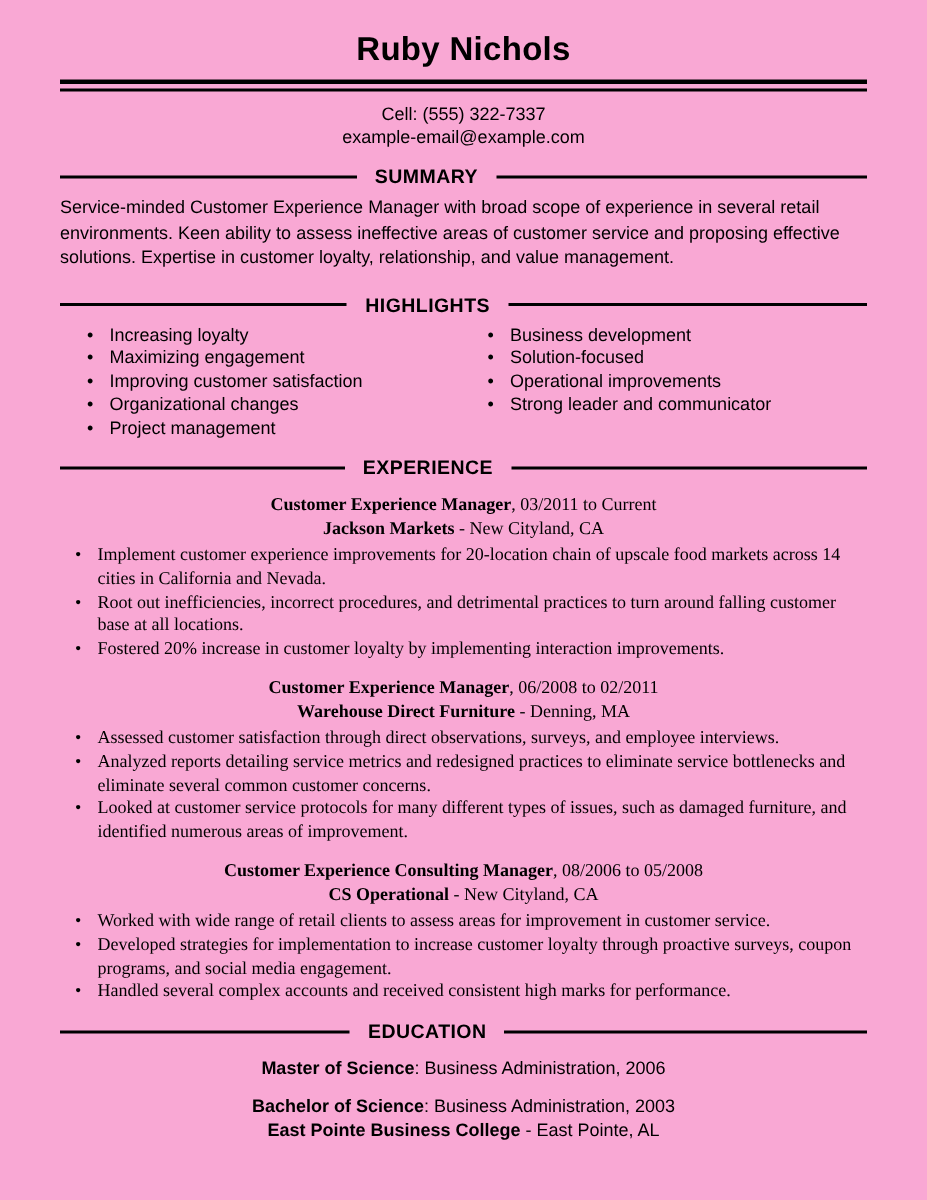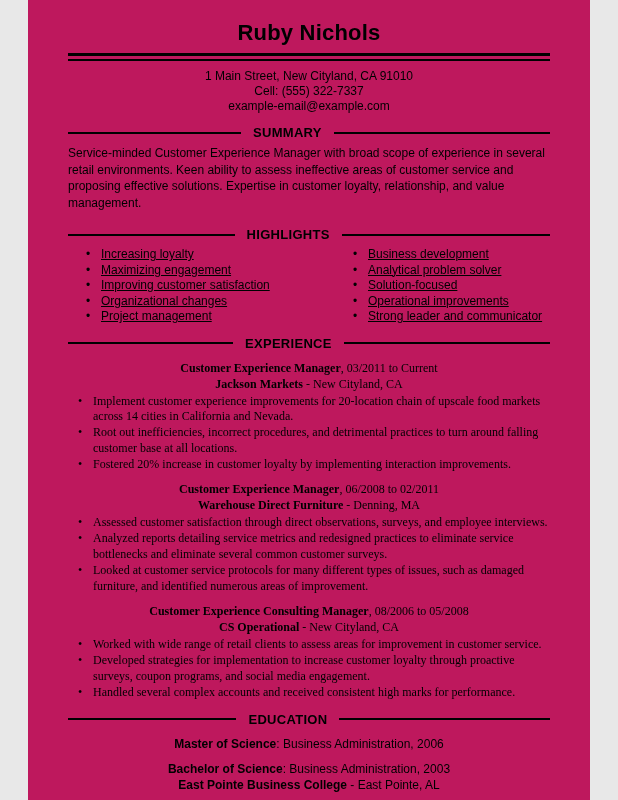--- a/index.html
+++ b/index.html
@@ -1,21 +1,21 @@
 <!DOCTYPE html>
 <html><head>
 <meta charset="utf-8">
 <style>
   html, body { margin: 0; padding: 0; background: #e8e8e8; }
   .page {
     position: relative;
-    width: 562px;
+    width: 618px;
     height: 800px;
     margin: 0 auto;
-    background: #be185d;
+    background: #f9a8d4;
     color: #000000;
     font-family: "Liberation Sans", "DejaVu Sans", sans-serif;
     font-size: 12px;
     box-sizing: border-box;
     padding-top: 20px;
     overflow: hidden;
   }
   .person-name {
     margin: 0 40px 7px;
     text-align: center;
@@ -56,21 +56,20 @@
     line-height: 16.5px;
   }
   .hl-cols {
     display: flex;
     margin: 5px 40px 6px;
   }
   .hl-col {
     list-style: none;
     margin: 0;
     padding: 0 0 0 18px;
-    text-decoration: underline;
   }
   .hl-col.left { flex: 0 0 267px; box-sizing: border-box; }
   .hl-col.right { flex: 1; }
   .hl-col li {
     position: relative;
     padding-left: 15px;
     line-height: 15.5px;
   }
   .hl-col li::before {
     content: "\2022";
@@ -103,21 +102,20 @@
 </style>
 </head>
 <body>
 
 <div class="page">
 
   <h1 class="person-name">Ruby Nichols</h1>
   <div class="double-rule"></div>
 
   <div class="contact">
-    <div>1 Main Street, New Cityland, CA 91010</div>
     <div>Cell: (555) 322-7337</div>
     <div>example-email@example.com</div>
   </div>
 
   <div class="sec-head">
     <span class="rule rule-l"></span>
     <span class="sec-label">SUMMARY</span>
     <span class="rule rule-r"></span>
   </div>
   <p class="summary-text">Service-minded Customer Experience Manager with broad scope of experience in several retail environments. Keen ability to assess ineffective areas of customer service and proposing effective solutions. Expertise in customer loyalty, relationship, and value management.</p>
@@ -130,21 +128,20 @@
   <div class="hl-cols">
     <ul class="hl-col left">
       <li>Increasing loyalty</li>
       <li>Maximizing engagement</li>
       <li>Improving customer satisfaction</li>
       <li>Organizational changes</li>
       <li>Project management</li>
     </ul>
     <ul class="hl-col right">
       <li>Business development</li>
-      <li>Analytical problem solver</li>
       <li>Solution-focused</li>
       <li>Operational improvements</li>
       <li>Strong leader and communicator</li>
     </ul>
   </div>
 
   <div class="sec-head">
     <span class="rule rule-l"></span>
     <span class="sec-label">EXPERIENCE</span>
     <span class="rule rule-r"></span>
@@ -162,21 +159,21 @@
     </ul>
   </div>
 
   <div class="job">
     <div class="job-head">
       <div><b>Customer Experience Manager</b><span>, 06/2008 to 02/2011</span></div>
       <div><b>Warehouse Direct Furniture</b><span> - Denning, MA</span></div>
     </div>
     <ul class="bullets">
       <li>Assessed customer satisfaction through direct observations, surveys, and employee interviews.</li>
-      <li>Analyzed reports detailing service metrics and redesigned practices to eliminate service bottlenecks and eliminate several common customer surveys.</li>
+      <li>Analyzed reports detailing service metrics and redesigned practices to eliminate service bottlenecks and eliminate several common customer concerns.</li>
       <li>Looked at customer service protocols for many different types of issues, such as damaged furniture, and identified numerous areas of improvement.</li>
     </ul>
   </div>
 
   <div class="job">
     <div class="job-head">
       <div><b>Customer Experience Consulting Manager</b><span>, 08/2006 to 05/2008</span></div>
       <div><b>CS Operational</b><span> - New Cityland, CA</span></div>
     </div>
     <ul class="bullets">

